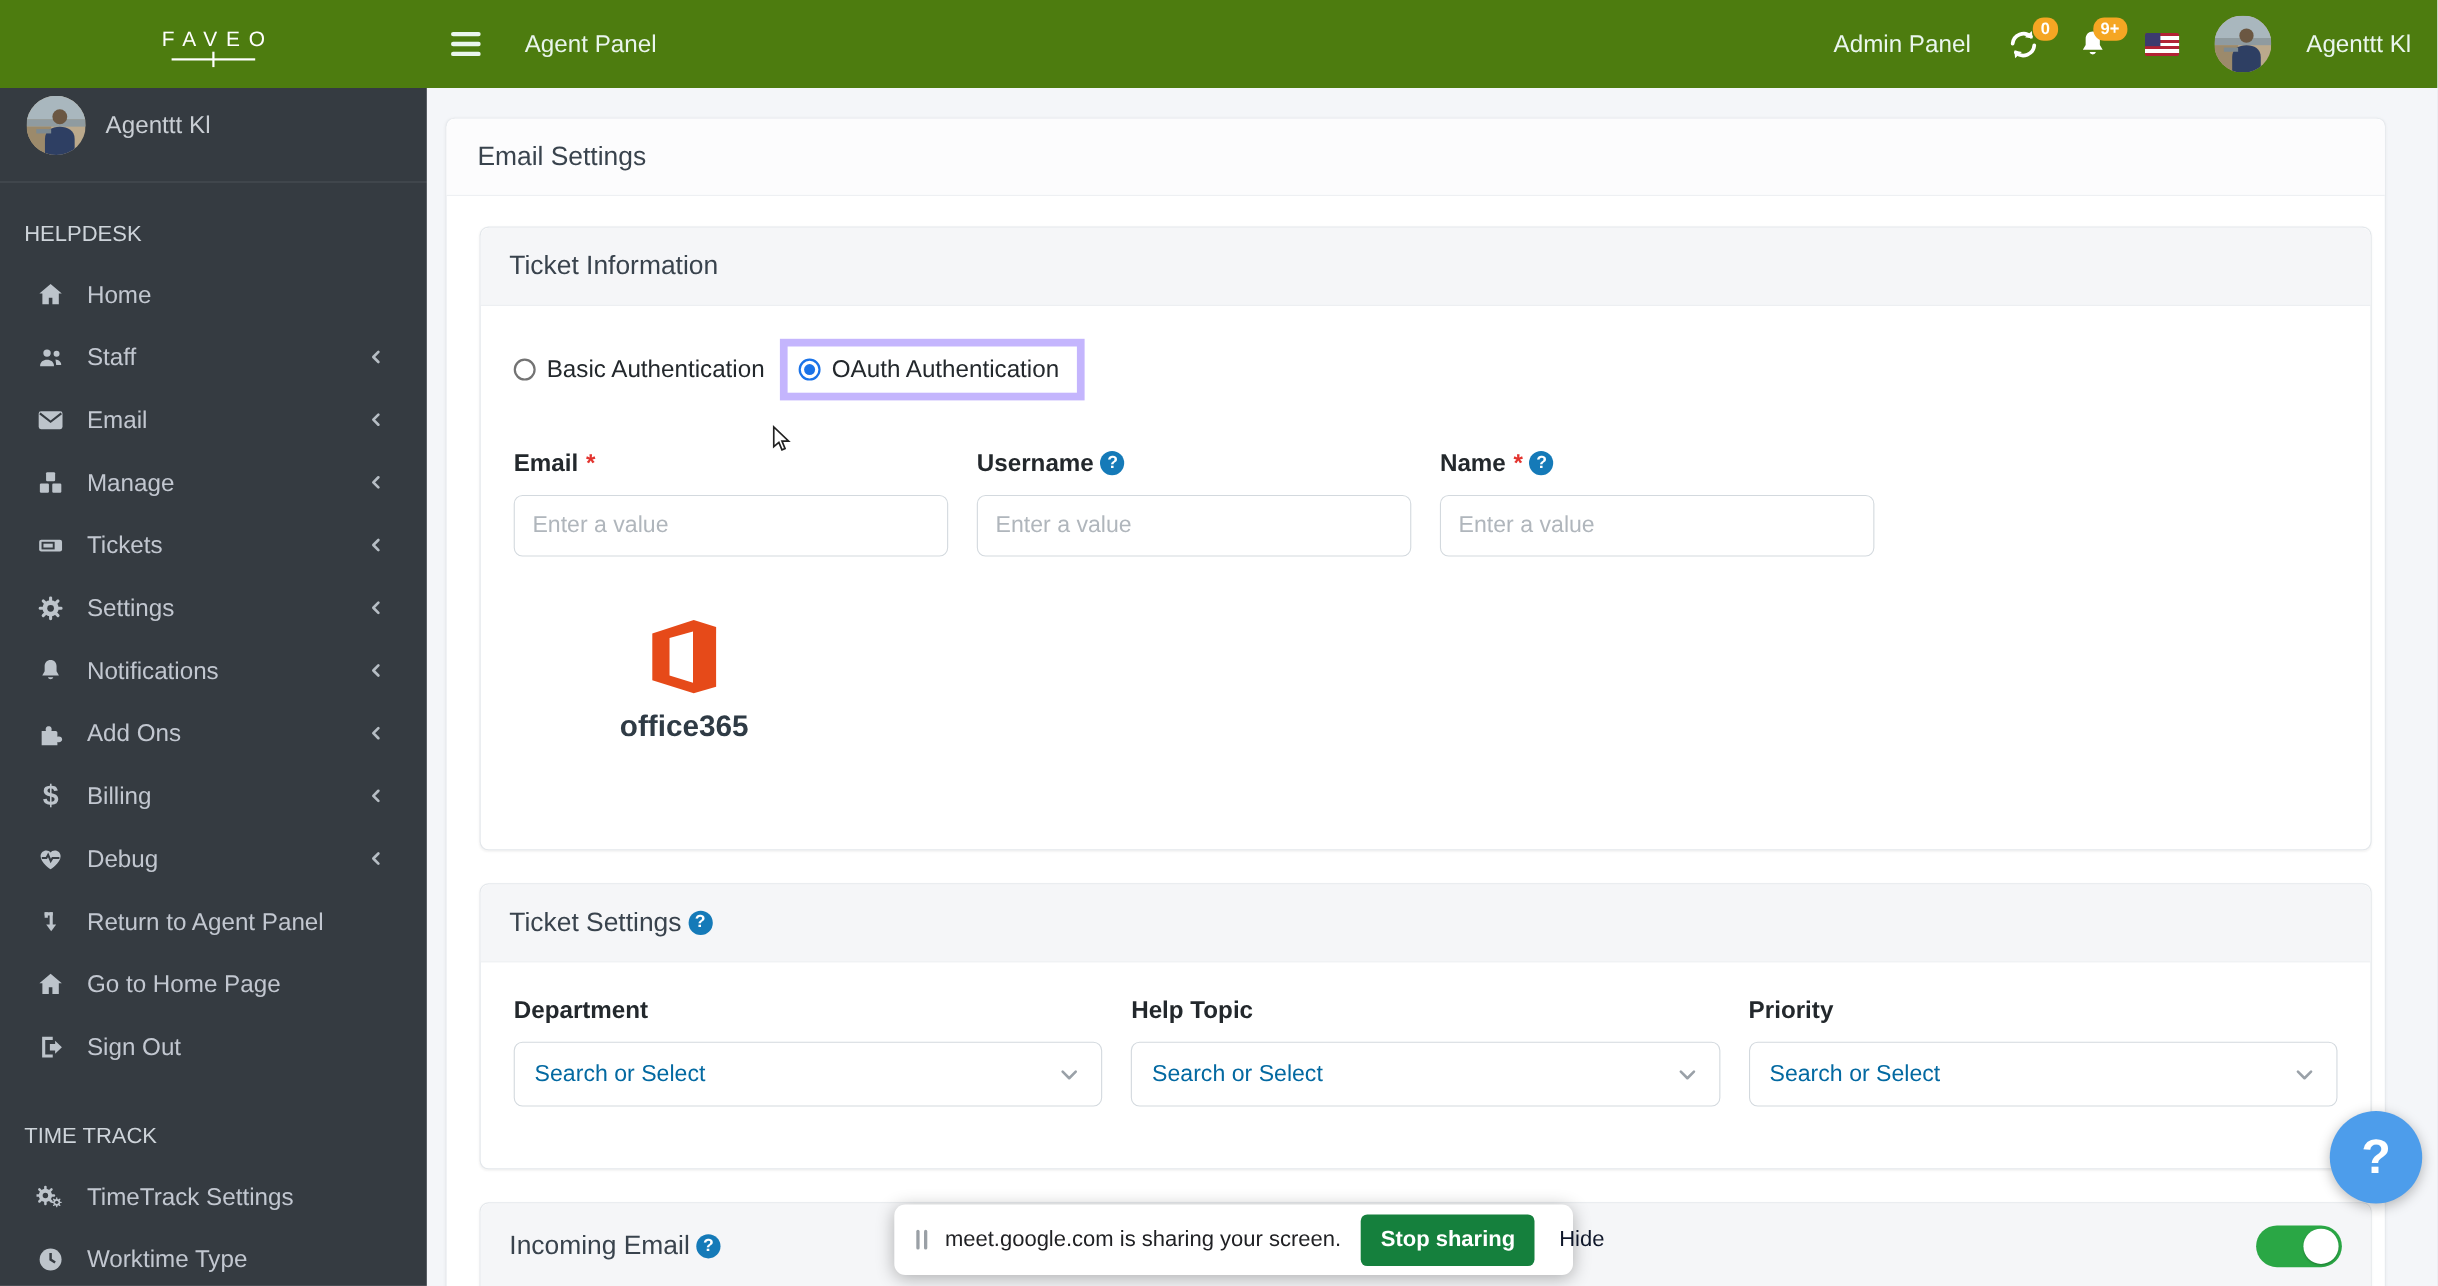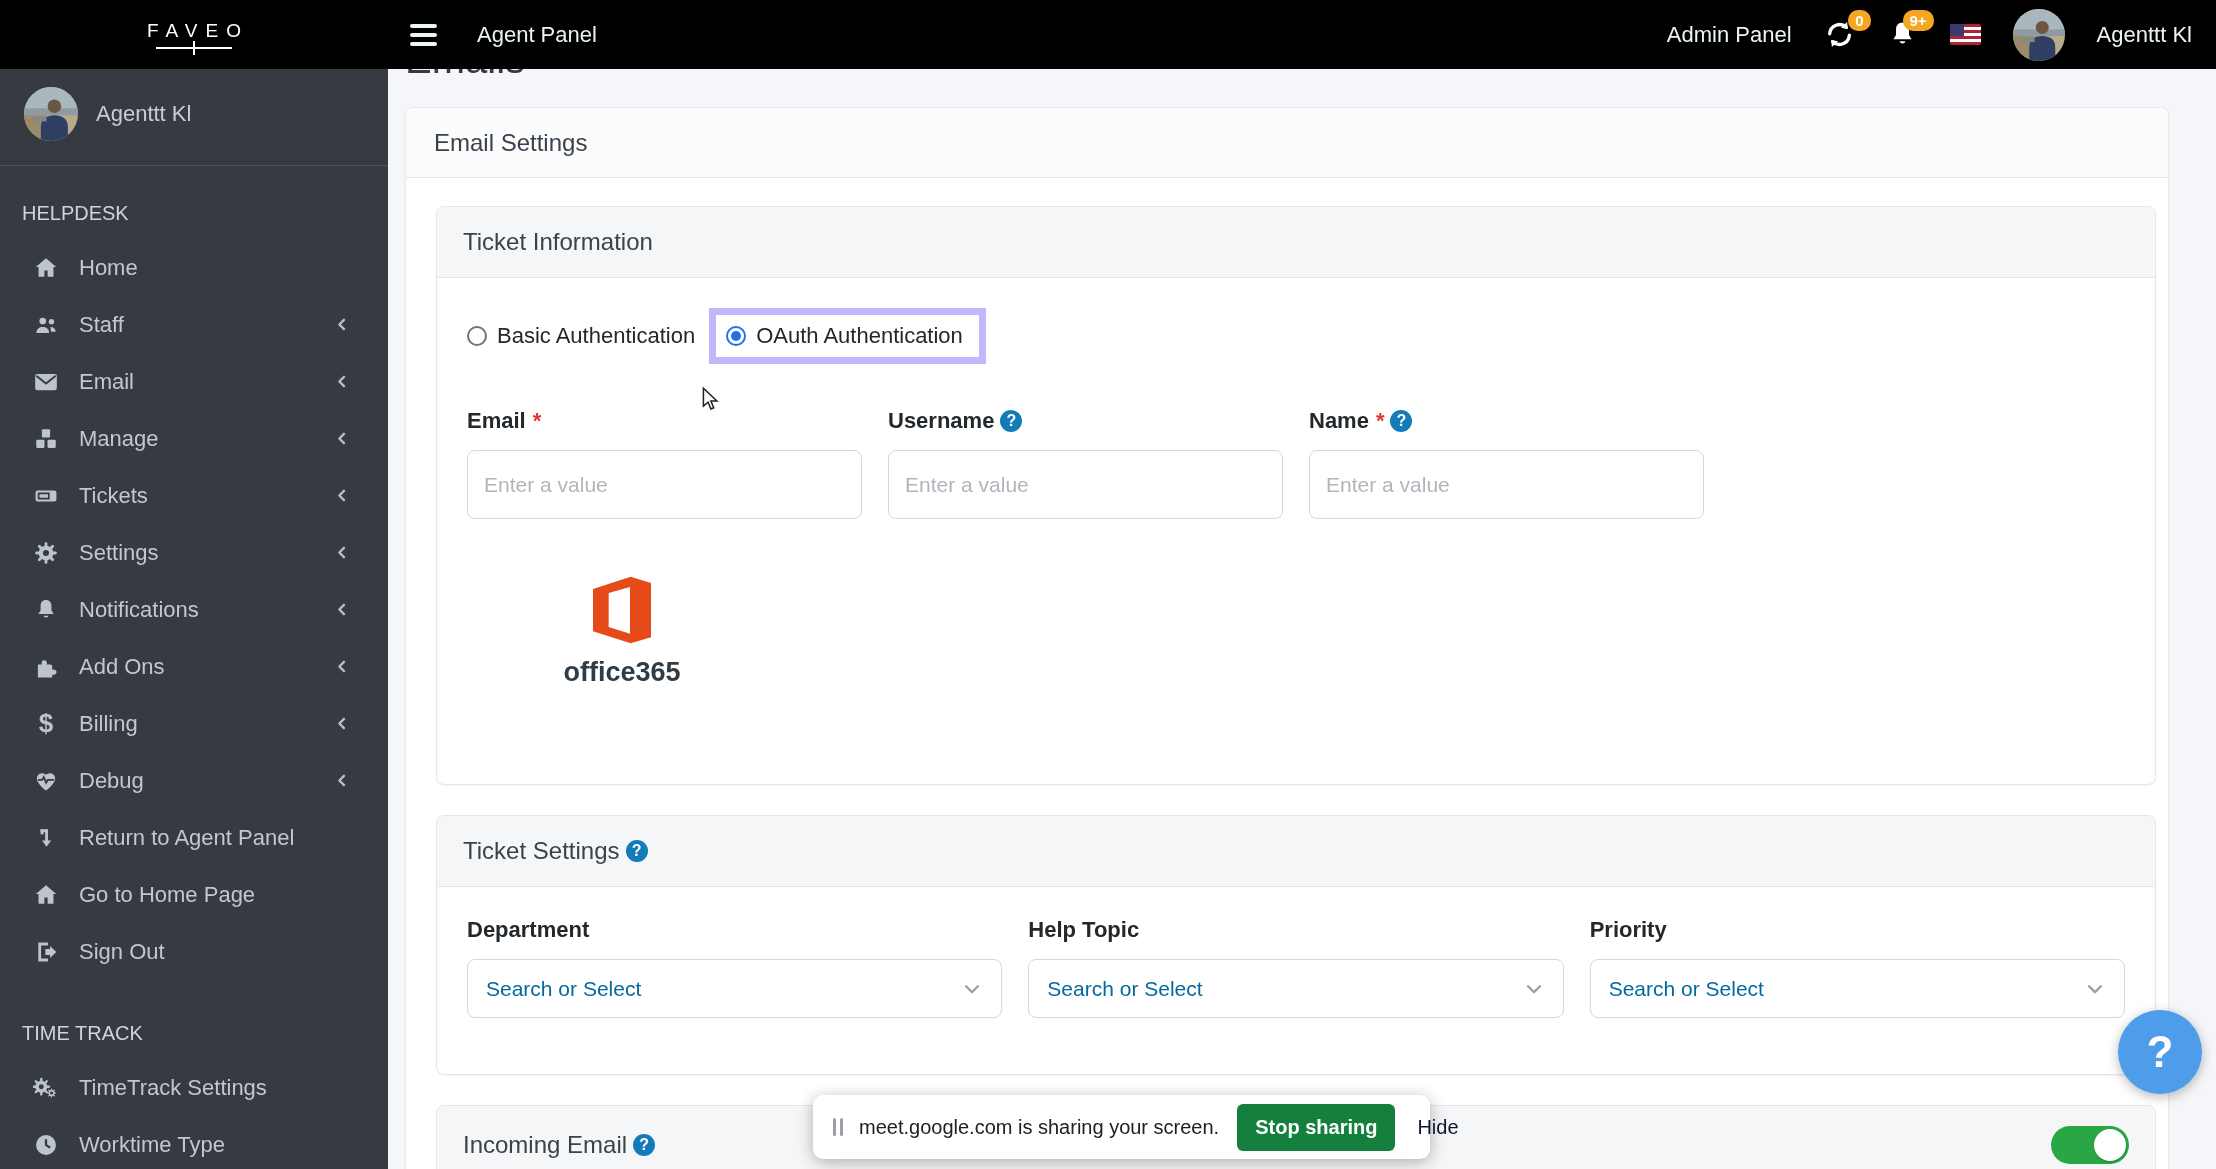--- a/index.html
+++ b/index.html
@@ -1,20 +1,20 @@
 <!DOCTYPE html>
 <html><head>
 <meta charset="utf-8">
 <style>
   html,body{margin:0;padding:0;background:#dfe3e8;}
   .screen{position:relative;width:2216px;height:1169px;overflow:hidden;
     background:#f4f6f9;font-family:"Liberation Sans",sans-serif;}
 
   
-  .topbar{position:absolute;top:0;left:0;right:0;height:69px;background:#000000;
+  .topbar{position:absolute;top:0;left:0;right:0;height:80px;background:#4d7c0f;
     display:flex;align-items:stretch;z-index:30;}
   .brand{width:388px;display:flex;flex-direction:column;align-items:center;justify-content:center;color:#fff;cursor:pointer;}
   .brand-text{font-size:19px;letter-spacing:8px;margin-left:8px;font-weight:400;}
   .brand-rule{width:76px;height:2px;background:#fff;margin-top:5px;position:relative;}
   .brand-rule::before{content:"";position:absolute;left:50%;top:-6px;width:2px;height:14px;background:#fff;transform:translateX(-50%);}
   .nav-left{display:flex;align-items:center;gap:40px;padding-left:22px;}
   .burger{display:flex;flex-direction:column;gap:5px;cursor:pointer;}
   .burger i{display:block;width:27px;height:4px;border-radius:2px;background:#eaf6ee;}
   .nav-title{font-size:22px;color:#e9f5ec;}
   .nav-right{margin-left:auto;display:flex;align-items:center;gap:32px;padding-right:24px;}
@@ -76,21 +76,21 @@
   .rdot{width:20px;height:20px;border-radius:50%;border:2px solid #737373;box-sizing:border-box;position:relative;flex:0 0 auto;}
   .radio-opt.sel .rdot{border-color:#1b73e8;}
   .radio-opt.sel .rdot::after{content:"";position:absolute;left:50%;top:50%;width:10px;height:10px;
     border-radius:50%;background:#1b73e8;transform:translate(-50%,-50%);}
   .oauth-box{border:7px solid #c4b5fd;padding:8px 16px 8px 10px;}
 
   .fgrid4{display:grid;grid-template-columns:repeat(4,1fr);column-gap:26px;margin-bottom:48px;}
   .fgrid3{display:grid;grid-template-columns:repeat(3,1fr);column-gap:26px;}
   .flabel{display:flex;align-items:center;font-size:22px;font-weight:700;color:#23282c;margin-bottom:16px;}
   .req{color:#e3342f;margin-left:7px;}
-  .tinput{width:100%;height:69px;border:1px solid #d3d9de;border-radius:8px;padding:0 16px;
+  .tinput{width:100%;height:56px;border:1px solid #d3d9de;border-radius:8px;padding:0 16px;
     font-size:21px;color:#333;box-sizing:border-box;background:#fff;font-family:inherit;}
   .tinput::placeholder{color:#b0b6bc;}
   .selectbox{height:57px;border:1px solid #d3d9de;border-radius:8px;display:flex;align-items:center;
     justify-content:space-between;padding:0 18px;font-size:21px;color:#0369a1;background:#fff;cursor:pointer;}
   .selectbox svg{width:22px;height:22px;fill:none;stroke:#9aa1a8;stroke-width:2.6;stroke-linecap:round;stroke-linejoin:round;}
 
   .provider{margin-left:90px;width:130px;text-align:center;cursor:pointer;}
   .provider svg{width:80px;height:86px;}
   .provider-label{font-size:27px;font-weight:700;color:#2f3b45;}
 

